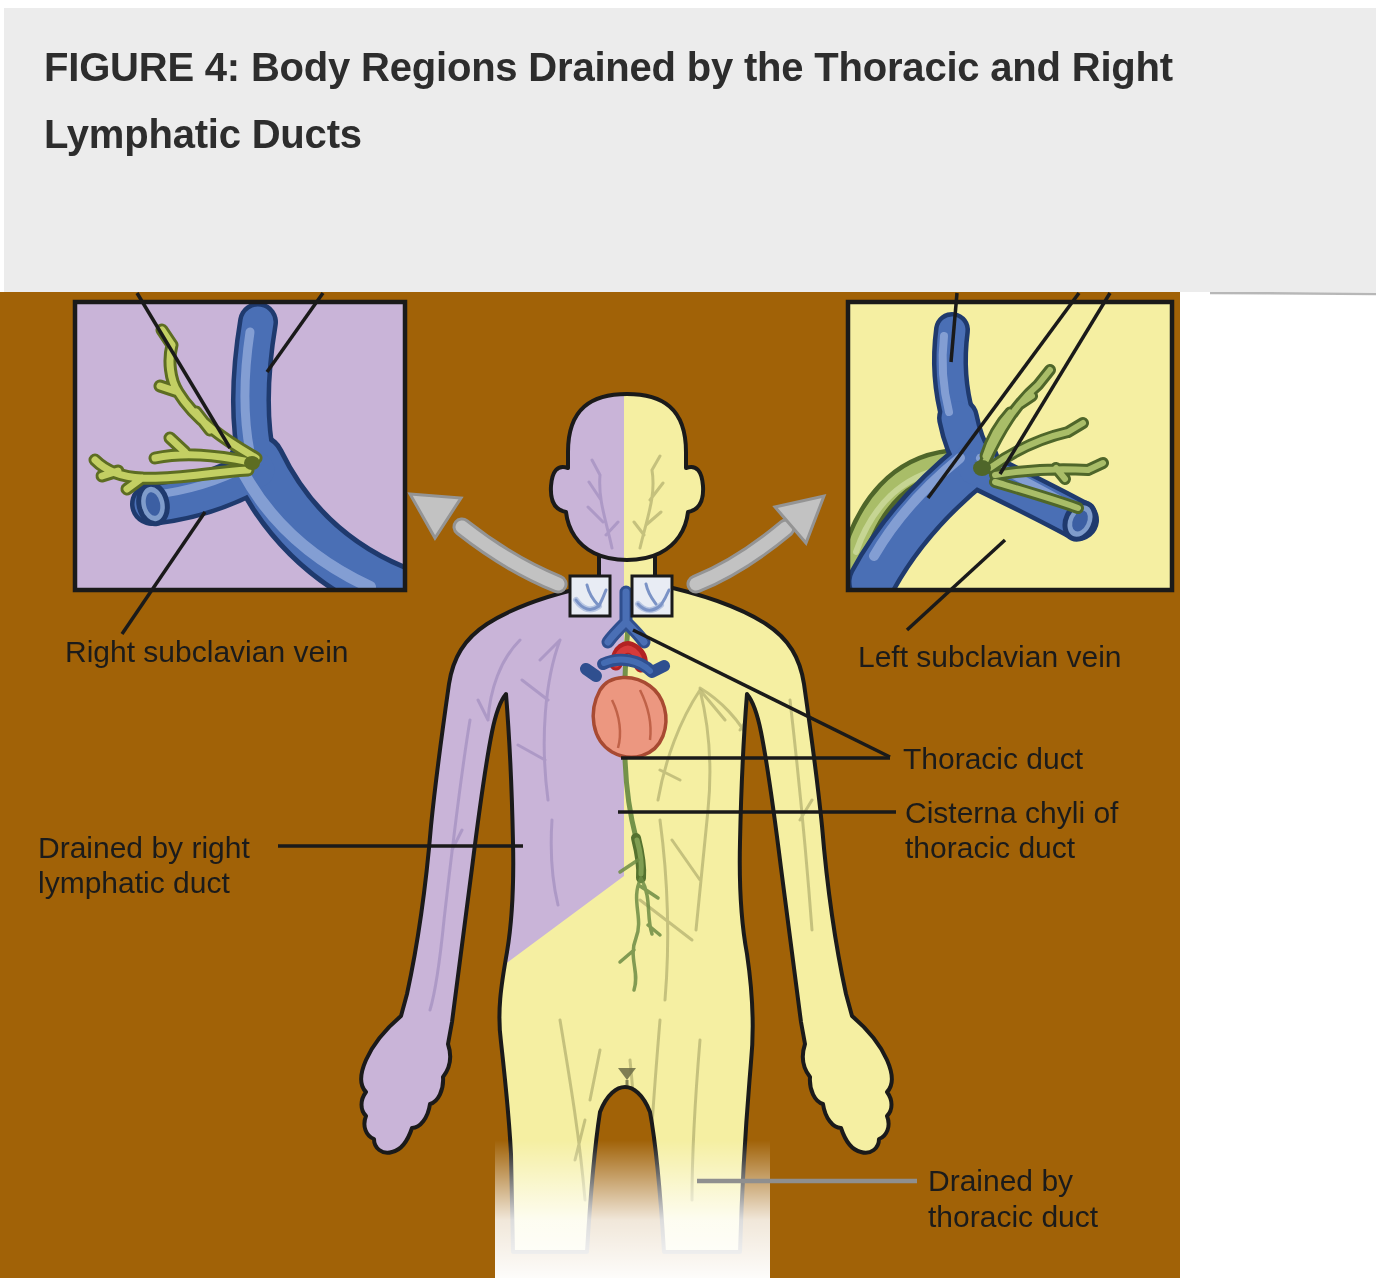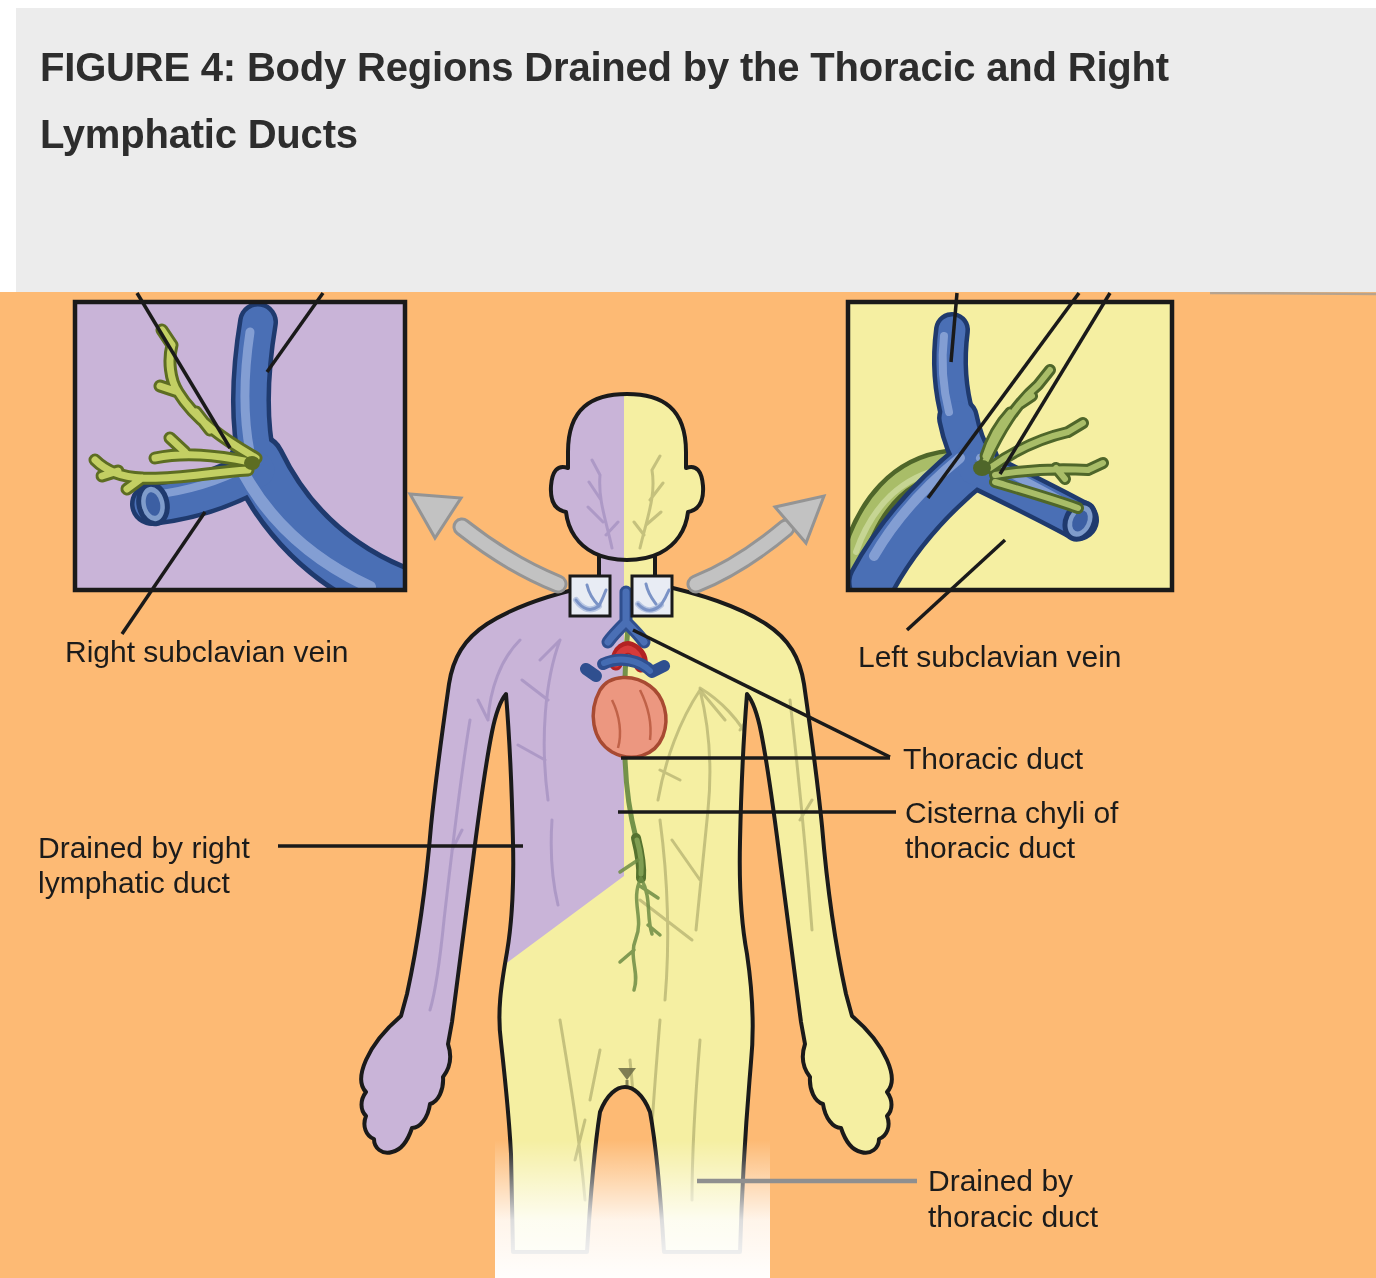--- a/index.html
+++ b/index.html
@@ -1,22 +1,22 @@
 <!DOCTYPE html>
 <html><head>
 <meta charset="utf-8">
 <style>
   html,body{margin:0;padding:0;background:#ffffff;}
   body{width:1376px;height:1278px;font-family:"Liberation Sans",sans-serif;overflow:hidden;}
   .top-strip{height:8px;background:#ffffff;}
-  .figure-header{box-sizing:border-box;height:284px;margin-left:16px;background:#ececec;padding:26px 48px 0 24px;}
+  .figure-header{box-sizing:border-box;height:284px;margin-left:4px;background:#ececec;padding:26px 48px 0 40px;}
   .figure-title{margin:0;font-size:40px;line-height:1.68;font-weight:700;color:#2d2d2d;letter-spacing:-0.2px;}
   .attribution{margin:14px 0 0 0;font-size:27px;color:#3a3a3a;}
   .citation-link{color:#2dbd9e;text-decoration:none;}
-  .figure-area{position:relative;width:1376px;height:986px;background:#fdba74;}
+  .figure-area{position:relative;width:1180px;height:986px;background:#a16207;}
   svg text{font-family:"Liberation Sans",sans-serif;font-size:30px;fill:#1b1b1b;}
   .leader{stroke:#1a1a1a;stroke-width:3.5;fill:none;}
   .leader-gray{stroke:#8f8f8f;stroke-width:4.5;fill:none;}
   .inset-border{fill:none;stroke:#1a1a1a;stroke-width:4.5;}
   .vein-out{stroke:#1f3a6e;fill:none;stroke-linecap:round;}
   .vein-fill{stroke:#4a6fb5;fill:none;stroke-linecap:round;}
   .vein-hi{stroke:#8aa3d6;fill:none;stroke-linecap:round;opacity:.9;}
   .lymphL-out{stroke:#5d6d22;fill:none;stroke-linecap:round;}
   .lymphL-fill{stroke:#c3cf63;fill:none;stroke-linecap:round;}
   .lymphR-out{stroke:#4f662a;fill:none;stroke-linecap:round;}

